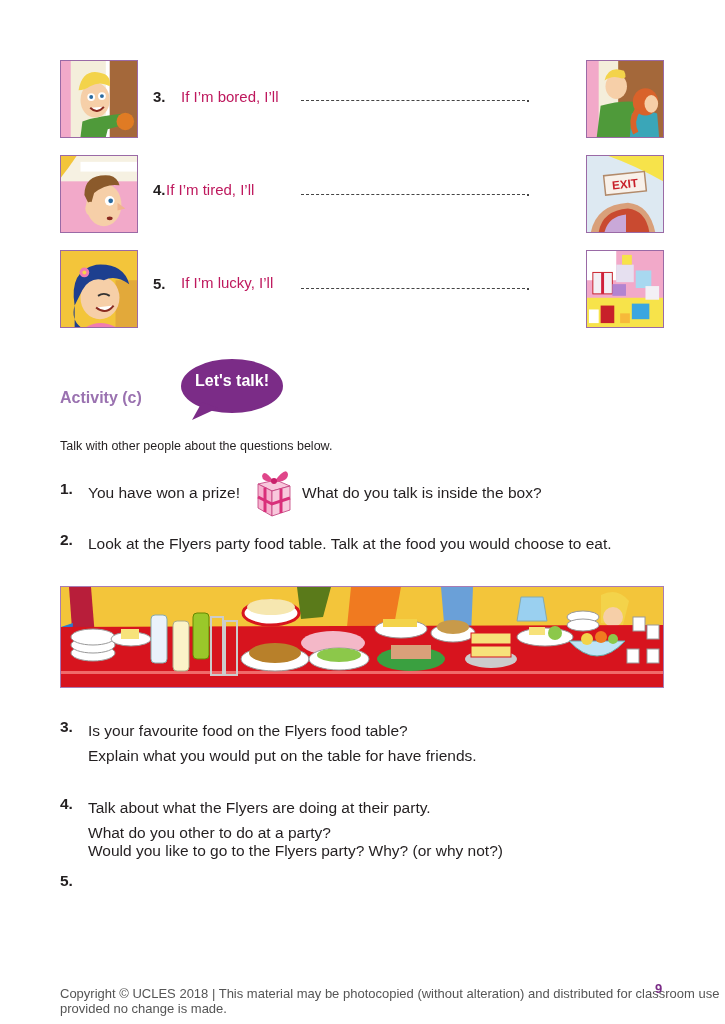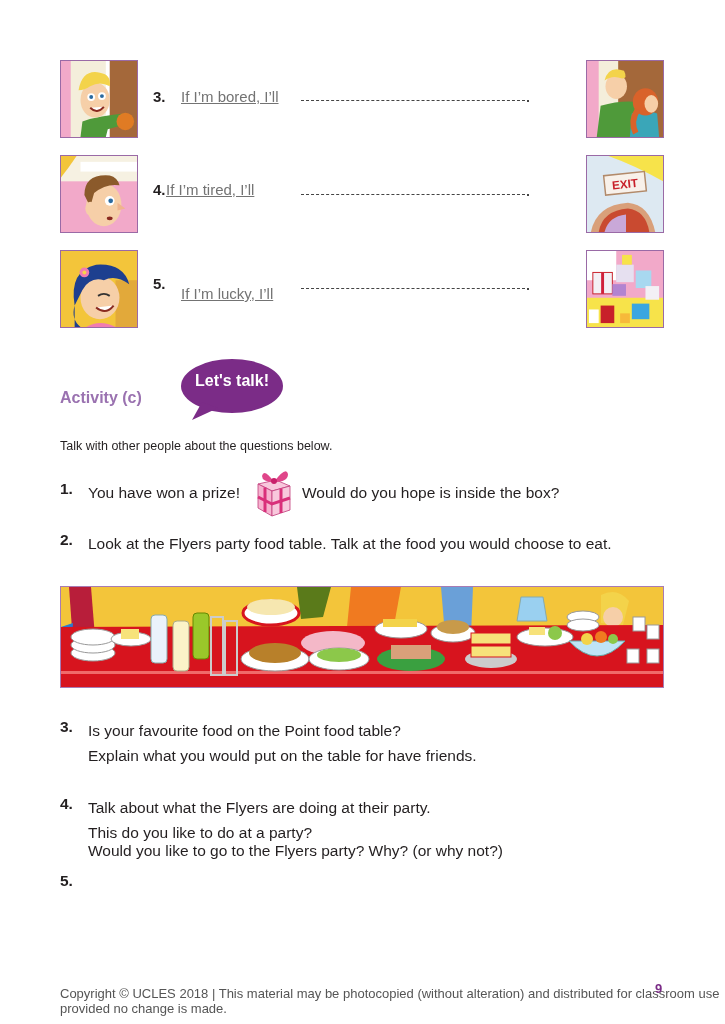--- a/index.html
+++ b/index.html
@@ -5,21 +5,21 @@
     html, body { margin: 0; padding: 0; background: #ffffff; }
     body { width: 725px; height: 1024px; position: relative; overflow: hidden;
            font-family: "Liberation Sans", sans-serif; color: #231f20; }
     .abs { position: absolute; }
 
     
     .pic { position: absolute; width: 78px; height: 78px; border: 1.5px solid #9a6aa6; box-sizing: border-box; overflow: hidden; }
     .pic svg { display: block; width: 100%; height: 100%; }
 
     .sent-num { position: absolute; font-size: 15px; font-weight: bold; color: #231f20; }
-    .sent-text { position: absolute; font-size: 15px; color: #737373; text-decoration: underline; }
+    .sent-text { position: absolute; font-size: 15px; color: #be185d; }
     .dash-line { position: absolute; height: 0; border-bottom: 1.4px dashed #444; width: 224px; }
     .dash-line::after { content: ""; position: absolute; right: -4px; bottom: -2px; width: 2px; height: 2px; background: #444; }
 
     .activity-title { position: absolute; left: 60px; top: 389px; font-size: 16px; font-weight: bold; color: #9a72b0; }
     .bubble { position: absolute; left: 180px; top: 358px; width: 104px; height: 62px; }
     .bubble-label { position: absolute; left: 180px; top: 372px; width: 104px; text-align: center; font-size: 16px; font-weight: bold; color: #ffffff; }
 
     .instruction { position: absolute; left: 60px; top: 439px; font-size: 12.5px; color: #231f20; }
 
     .q-num { position: absolute; left: 60px; font-size: 15.5px; font-weight: bold; color: #231f20; }
@@ -106,21 +106,21 @@
     <path d="M14 56 Q8 20 36 14 Q64 12 70 34 Q56 24 44 30 Q30 26 22 40 Z" fill="#1d3f8f"></path>
     <path d="M14 56 Q10 70 20 78 L14 78 Z" fill="#1d3f8f"></path>
     <circle cx="24" cy="22" r="5" fill="#f07cb0"></circle>
       <circle cx="24" cy="22" r="2" fill="#f7d34a"></circle>
     <path d="M38 46 Q44 42 50 46" stroke="#333" stroke-width="2" fill="none"></path>
     <path d="M36 58 Q46 66 54 56" stroke="#8a2a20" stroke-width="2" fill="#fff"></path>
     <path d="M26 78 Q40 70 56 78 Z" fill="#f07cb0"></path>
   </svg>
 </div>
 <span class="sent-num" style="left:153px;top:275px;">5.</span>
-<span class="sent-text" style="left:181px;top:285px;">If I’m lucky, I’ll</span>
+<span class="sent-text" style="left:181px;top:274px;">If I’m lucky, I’ll</span>
 <div class="dash-line" style="left:301px;top:288px;"></div>
 <div class="pic" style="left:586px;top:250px;">
   <svg viewBox="0 0 78 78">
     <rect width="78" height="78" fill="#f2a9c9"></rect>
     <rect x="0" y="0" width="30" height="30" fill="#ffffff"></rect>
     <rect x="0" y="48" width="78" height="30" fill="#f7e34a"></rect>
     <rect x="6" y="22" width="20" height="22" fill="#f3f0f5" stroke="#c8202a" stroke-width="1"></rect>
     <line x1="16" y1="22" x2="16" y2="44" stroke="#d0203a" stroke-width="3"></line>
     <rect x="30" y="14" width="18" height="18" fill="#e6e0f0"></rect>
     <rect x="36" y="4" width="10" height="10" fill="#f7e34a"></rect>
@@ -148,21 +148,21 @@
   <path d="M6 18 L24 14 L38 20 L20 25 Z" fill="#f8c8dc" stroke="#c03a7a" stroke-width="0.8"></path>
   <path d="M6 18 L20 25 L20 50 L6 42 Z" fill="#f6b2cf" stroke="#c03a7a" stroke-width="0.8"></path>
   <path d="M20 25 L38 20 L38 44 L20 50 Z" fill="#f8c8dc" stroke="#c03a7a" stroke-width="0.8"></path>
   <path d="M13 21.5 L13 46" stroke="#d9307a" stroke-width="3"></path>
   <path d="M29 22.5 L29 47" stroke="#d9307a" stroke-width="3"></path>
   <path d="M6 31 L20 38 L38 32" stroke="#d9307a" stroke-width="3" fill="none"></path>
   <path d="M22 16 Q12 2 10 10 Q10 16 22 16 Z" fill="#e0468a"></path>
   <path d="M22 16 Q34 0 36 8 Q36 16 22 16 Z" fill="#e0468a"></path>
   <circle cx="22" cy="15" r="3" fill="#c8206a"></circle>
 </svg>
-<span class="q-text" style="left:302px;top:480px;">Would do you hope is inside the box?</span>
+<span class="q-text" style="left:302px;top:480px;">What do you talk is inside the box?</span>
 
 <span class="q-num" style="top:531px;">2.</span>
 <span class="q-text" style="top:531px;">Look at the Flyers party food table. Talk at the food you would choose to eat.</span>
 
 <div class="banner">
   <svg viewBox="0 0 604 102" width="604" height="102">
     <rect width="604" height="102" fill="#f3c53a"></rect>
 
     <path d="M8 0 L30 0 L34 50 L12 56 Z" fill="#b81e3a"></path>
     <path d="M0 40 L12 36 L10 64 L0 66 Z" fill="#2a7ad0"></path>
@@ -225,24 +225,24 @@
       <circle cx="552" cy="52" r="5" fill="#8cc84a"></circle>
 
     <rect x="572" y="30" width="12" height="14" fill="#fff" stroke="#999"></rect>
     <rect x="586" y="38" width="12" height="14" fill="#fff" stroke="#999"></rect>
     <rect x="566" y="62" width="12" height="14" fill="#fff" stroke="#999"></rect>
     <rect x="586" y="62" width="12" height="14" fill="#fff" stroke="#999"></rect>
   </svg>
 </div>
 
 <span class="q-num" style="top:718px;">3.</span>
-<span class="q-text" style="top:718px;">Is your favourite food on the Point food table?</span>
+<span class="q-text" style="top:718px;">Is your favourite food on the Flyers food table?</span>
 <span class="q-text" style="top:743px;">Explain what you would put on the table for have friends.</span>
 
 <span class="q-num" style="top:795px;">4.</span>
 <span class="q-text" style="top:795px;">Talk about what the Flyers are doing at their party.</span>
-<span class="q-text" style="top:820px;">This do you like to do at a party?</span>
+<span class="q-text" style="top:820px;">What do you other to do at a party?</span>
 
 <span class="q-num" style="top:872px;">5.</span>
 <span class="q-text" style="top:838px;">Would you like to go to the Flyers party? Why? (or why not?)</span>
 
 <span class="footer">Copyright © UCLES 2018 | This material may be photocopied (without alteration) and distributed for classroom use provided no change is made.</span>
 <span class="page-num">9</span>
 
 </body></html>

